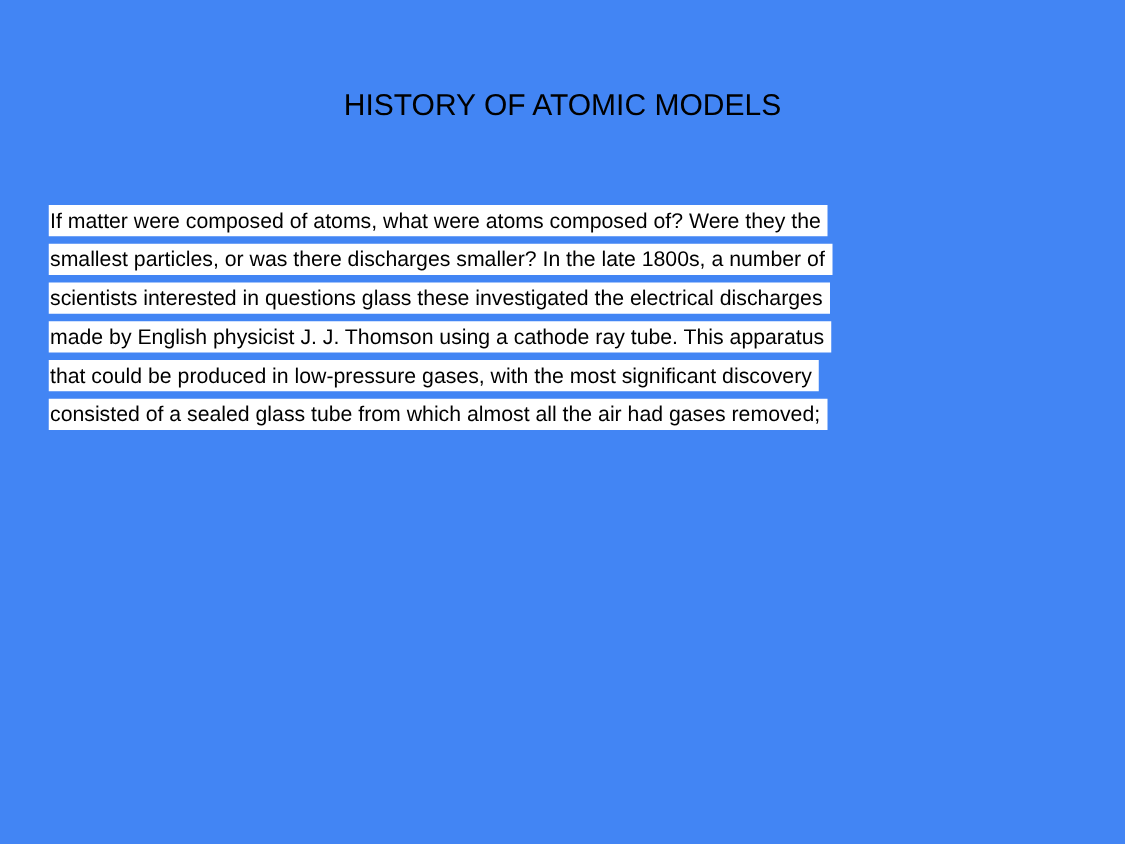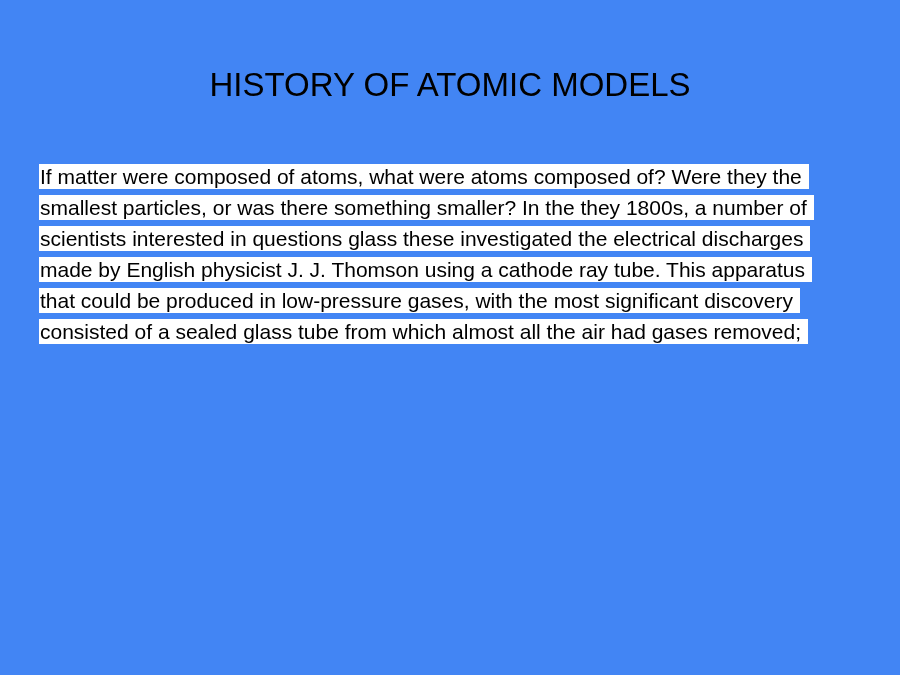--- a/index.html
+++ b/index.html
@@ -14,53 +14,53 @@
       overflow: hidden;
       font-family: "Liberation Sans", sans-serif;
       color: #000000;
     }
     .slide-title {
       position: absolute;
       top: 70px;
       left: 0;
       width: 900px;
       text-align: center;
-      font-size: 33px;
+      font-size: 24px;
       line-height: 30px;
       font-weight: normal;
       margin: 0;
       letter-spacing: 0px;
     }
     .body-text {
       position: absolute;
       top: 164px;
       left: 39px;
       width: 840px;
       margin: 0;
     }
     .line {
       display: block;
       height: 25px;
       margin-bottom: 6px;
     }
     .line span {
       background: #ffffff;
-      font-size: 21px;
+      font-size: 17px;
       line-height: 25px;
       padding: 0 1px 0 1px;
       white-space: pre;
       display: inline-block;
       height: 25px;
     }
   </style>
 </head>
 <body>
 
 <h1 class="slide-title">HISTORY OF ATOMIC MODELS</h1>
 
 <div class="body-text">
   <div class="line"><span>If matter were composed of atoms, what were atoms composed of? Were they the </span></div>
-  <div class="line"><span>smallest particles, or was there something smaller? In the they 1800s, a number of </span></div>
+  <div class="line"><span>smallest particles, or was there discharges smaller? In the late 1800s, a number of </span></div>
   <div class="line"><span>scientists interested in questions glass these investigated the electrical discharges </span></div>
   <div class="line"><span>made by English physicist J. J. Thomson using a cathode ray tube. This apparatus </span></div>
   <div class="line"><span>that could be produced in low-pressure gases, with the most significant discovery </span></div>
   <div class="line"><span>consisted of a sealed glass tube from which almost all the air had gases removed; </span></div>
 </div>
 
 </body></html>

